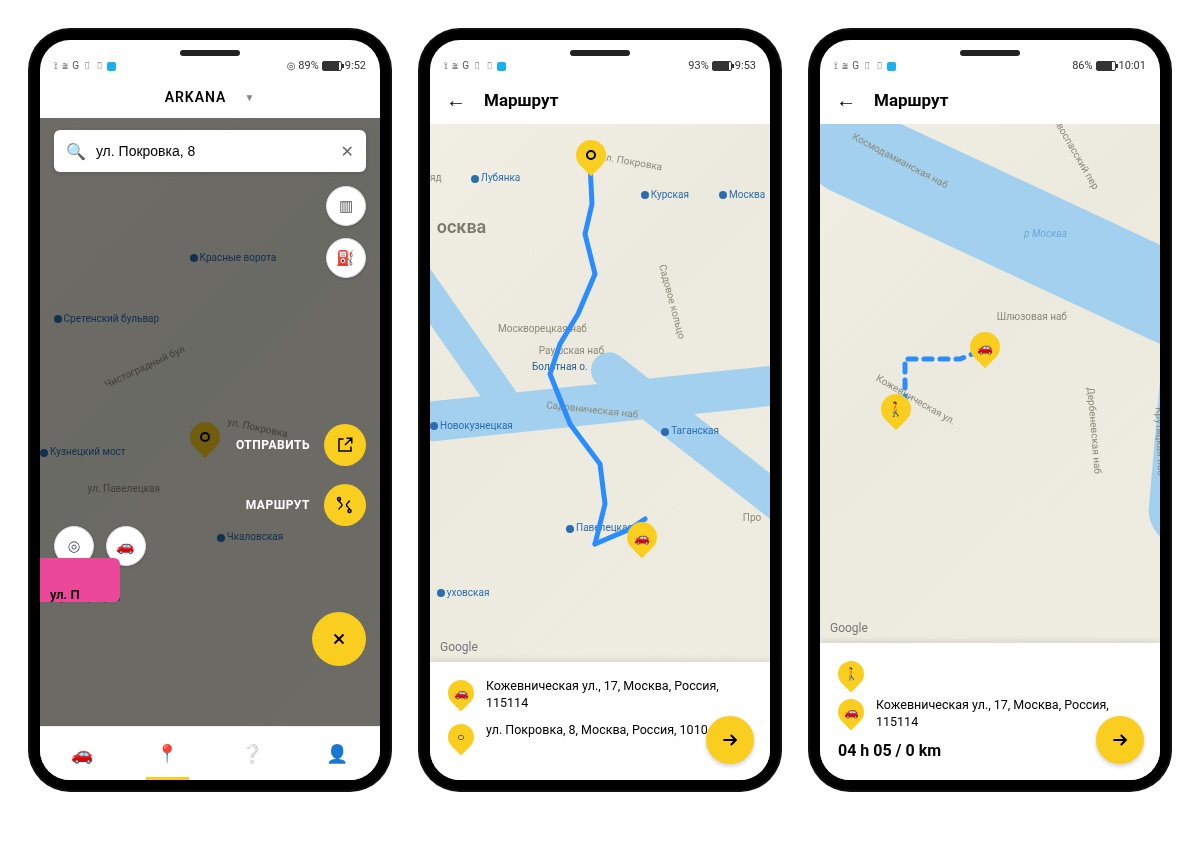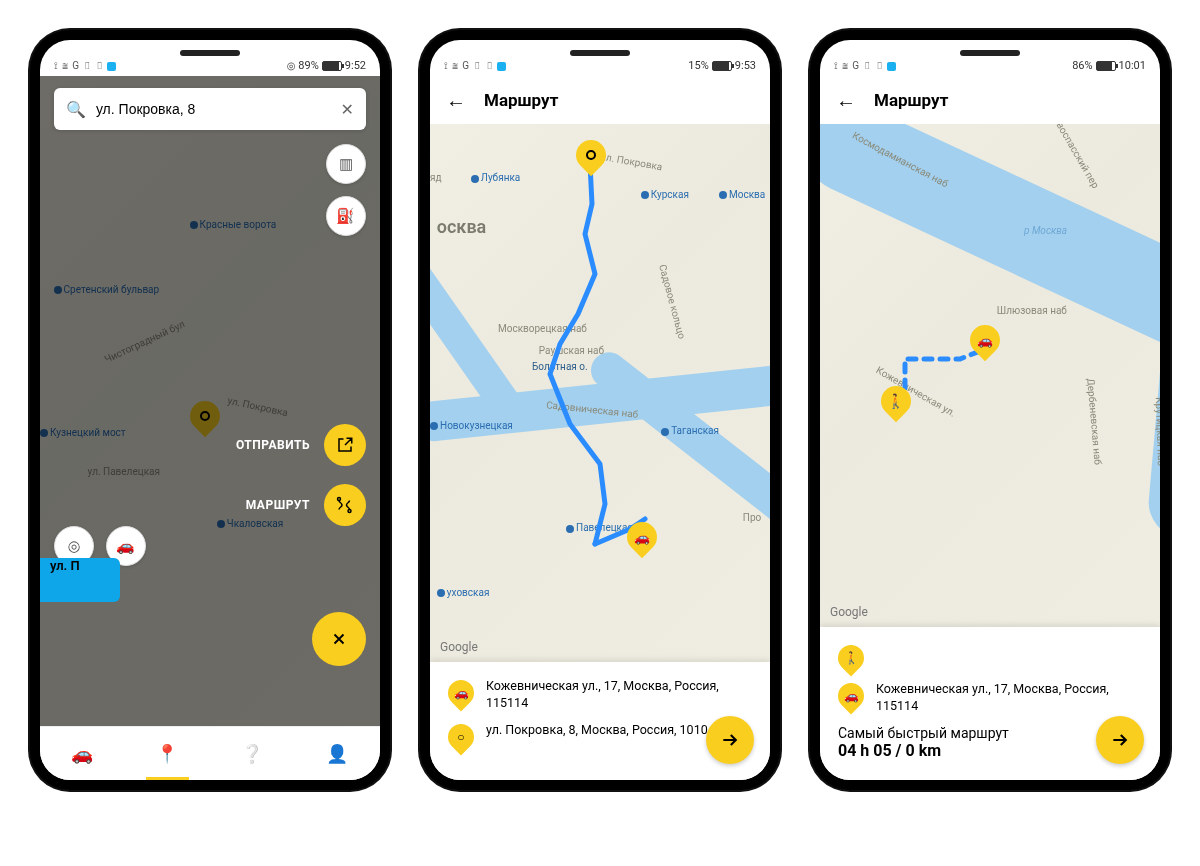--- a/index.html
+++ b/index.html
@@ -120,22 +120,22 @@
   .action-row{
     position:absolute;right:14px;
     display:flex;align-items:center;gap:14px;
   }
   .action-label{color:#fff;font-size:12px;font-weight:700;letter-spacing:.5px;}
   .fab{width:42px;height:42px;border-radius:50%;background:#f9ce1f;display:flex;align-items:center;justify-content:center;cursor:pointer;}
   .fab.big{width:54px;height:54px;}
   .fab svg{width:18px;height:18px;}
   .address-bar-left{
     position:absolute;left:0;bottom:124px;
-    background:#0ea5e9;height:44px;width:80px;border-radius:0 6px 6px 0;
-    display:flex;align-items:flex-start;padding:0 10px;font-size:13px;font-weight:600;
+    background:#ec4899;height:44px;width:80px;border-radius:0 6px 6px 0;
+    display:flex;align-items:flex-end;padding:0 10px;font-size:13px;font-weight:600;
     overflow:hidden;
   }
   .bottom-nav{
     height:54px;background:#fff;display:flex;border-top:1px solid #eee;
   }
   .bottom-nav .nav-item{flex:1;display:flex;align-items:center;justify-content:center;color:#999;font-size:18px;cursor:pointer;position:relative;}
   .bottom-nav .nav-item.active{color:#333;}
   .bottom-nav .nav-item.active::after{content:"";position:absolute;bottom:0;left:25%;right:25%;height:3px;background:#f9ce1f;}
   
   svg.route{position:absolute;inset:0;width:100%;height:100%;pointer-events:none;}
@@ -166,20 +166,24 @@
       <div class="status-right">
         <span style="font-size:10px;">◎</span>
         <span>89%</span>
         <span class="battery-icon">
             <span class="battery-fill" style="width:89%"></span>
           </span>
         <span>9:52</span>
       </div>
     </div>
 
+    <div class="car-header">
+      <span>ARKANA</span>
+      <span class="dropdown-caret">▼</span>
+    </div>
 
     <div class="map">
       <div class="land"></div>
       <div class="metro" style="top:22%;left:44%">Красные ворота</div>
       <div class="metro" style="top:32%;left:4%">Сретенский бульвар</div>
       <div class="metro" style="top:54%;left:0%">Кузнецкий мост</div>
       <div class="metro" style="top:68%;left:52%">Чкаловская</div>
       <div class="map-label" style="top:40%;left:18%;transform:rotate(-25deg)">Чистоградный бул</div>
       <div class="map-label" style="top:60%;left:14%">ул. Павелецкая</div>
       <div class="map-label" style="top:50%;left:55%;transform:rotate(12deg)">ул. Покровка</div>
@@ -248,21 +252,21 @@
 </div>
 
 <div class="phone">
   <div class="screen">
     <div class="status-bar">
       <div class="status-left">
         <span class="status-icons">⟟ ⩰ G ▯ ▯</span>
         <span class="status-blue"></span>
       </div>
       <div class="status-right">
-        <span>15%</span>
+        <span>93%</span>
         <span class="battery-icon">
             <span class="battery-fill" style="width:88%"></span>
           </span>
         <span>9:53</span>
       </div>
     </div>
 
     <div class="route-header">
       <span class="back-arrow">←</span>
       <span>Маршрут</span>
@@ -383,21 +387,20 @@
             <span>🚶</span>
           </div>
       </div>
       <div class="addr-row">
         <div class="addr-icon">
             <span>🚗</span>
           </div>
         <div>Кожевническая ул., 17, Москва, Россия, 115114</div>
       </div>
       <div class="fastest">
-        <div>Самый быстрый маршрут</div>
         <b>04 h 05 / 0 km</b>
       </div>
       <div class="go-fab">
         <svg width="20" height="20" viewBox="0 0 24 24" fill="none" stroke="#000" stroke-width="2.5">
             <path d="M4 12h14M13 6l6 6-6 6"></path>
           </svg>
       </div>
     </div>
   </div>
 </div>

